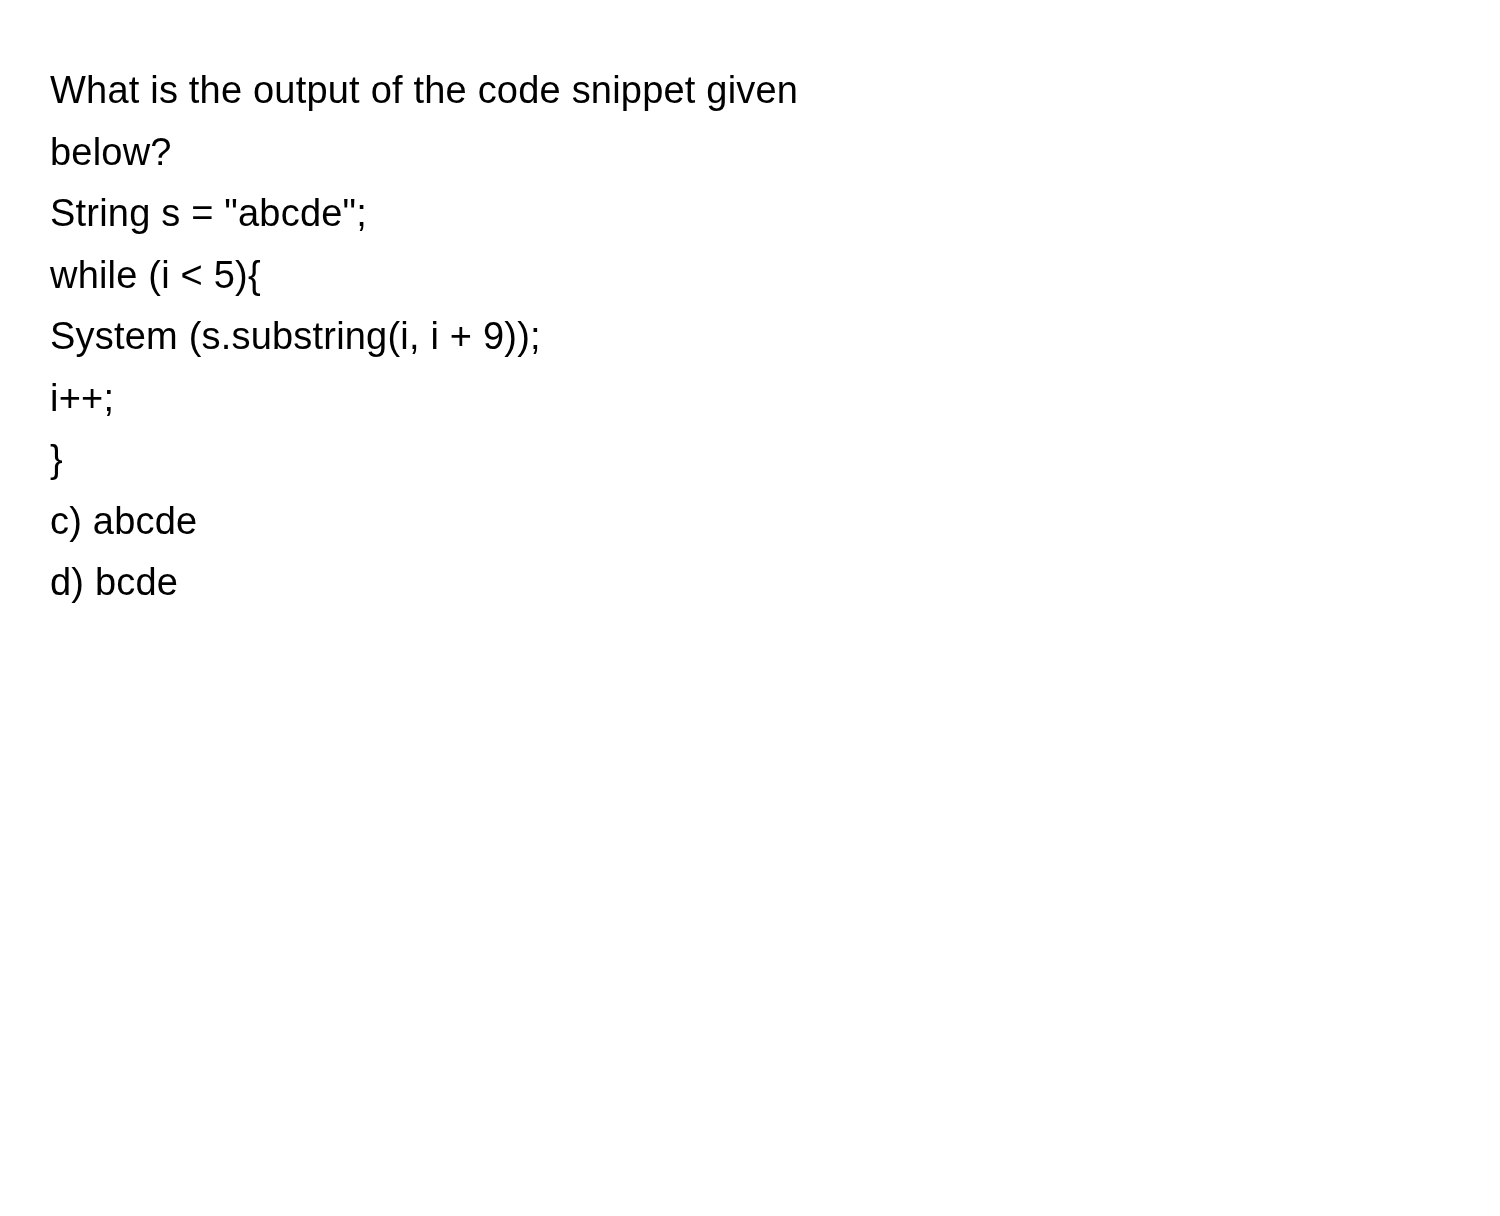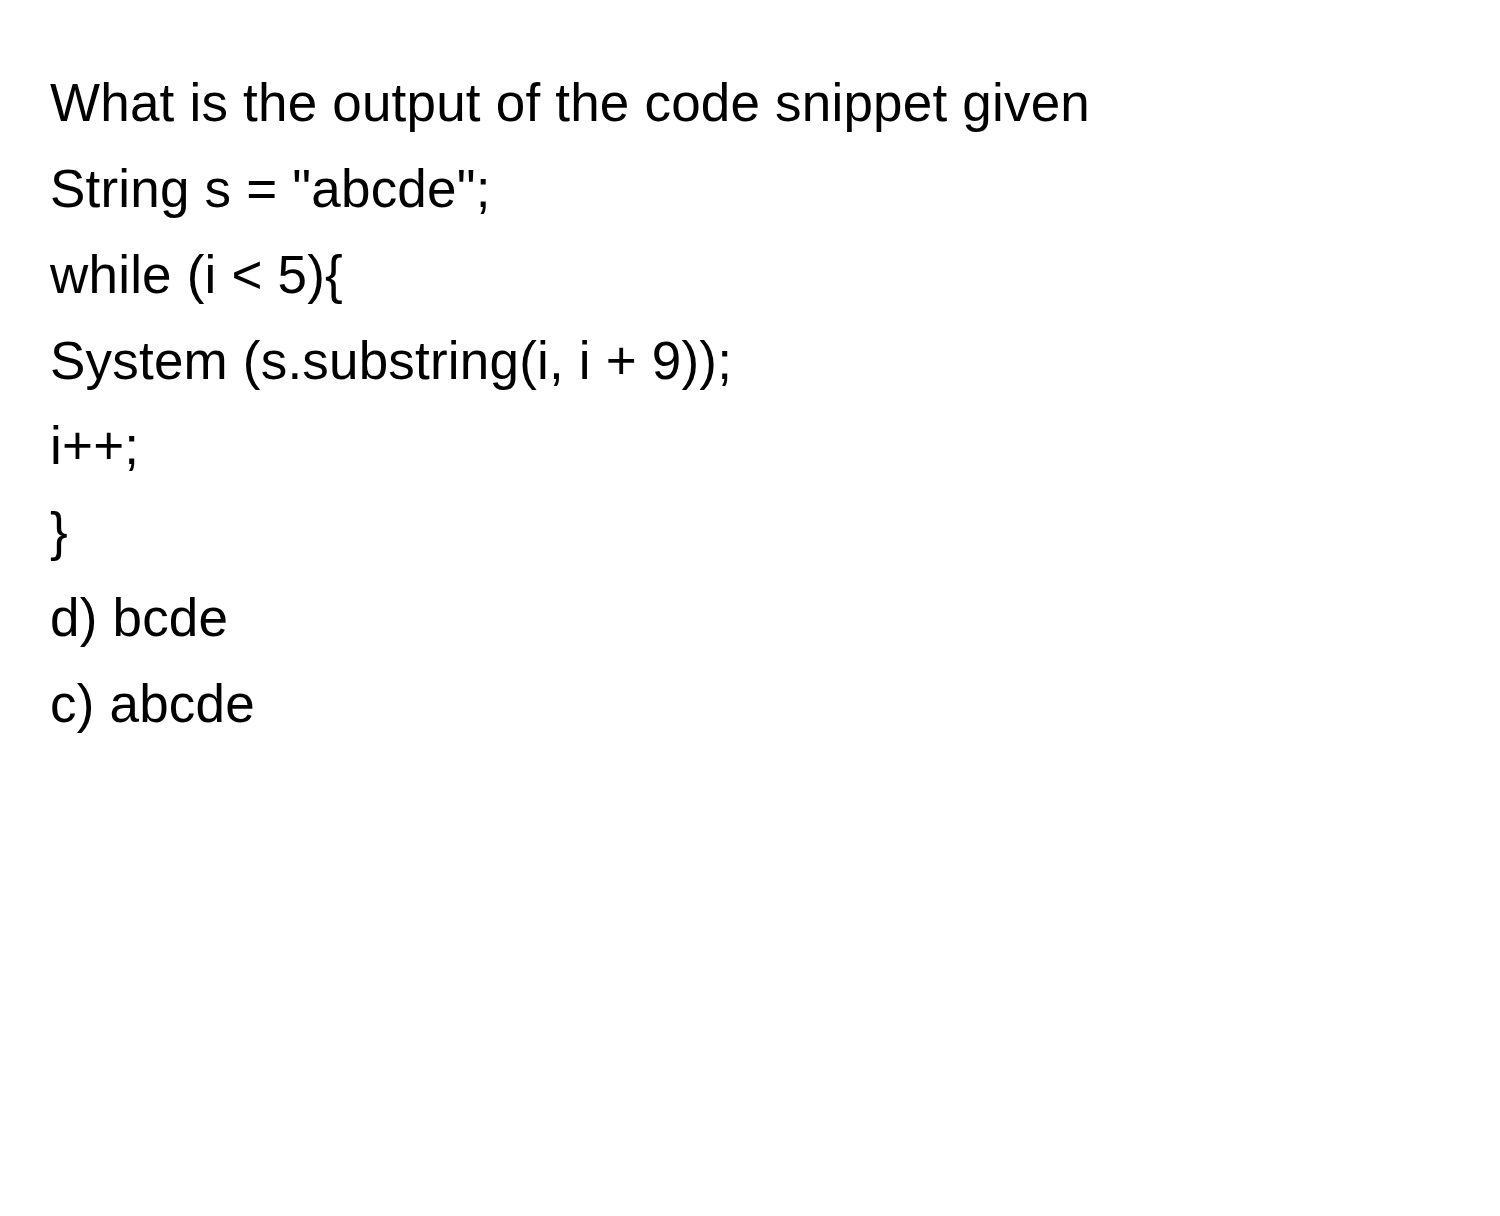--- a/index.html
+++ b/index.html
@@ -9,32 +9,33 @@
     height: 1216px;
     background: #ffffff;
     font-family: Arial, Helvetica, sans-serif;
     color: #000000;
   }
   .page {
     padding: 60px 50px 30px 50px;
     box-sizing: border-box;
   }
   .line {
-    font-size: 53px;
+    font-size: 38px;
     line-height: 1.62;
     letter-spacing: 0.2px;
     white-space: pre;
     font-weight: 400;
   }
 </style>
 </head>
 <body>
 
 <div class="page">
   <div class="line">What is the output of the code snippet given</div>
+  <div class="line">below?</div>
   <div class="line">String s = "abcde";</div>
   <div class="line">while (i &lt; 5){</div>
   <div class="line">System (s.substring(i, i + 9));</div>
   <div class="line">i++;</div>
   <div class="line">}</div>
+  <div class="line"><span>c)</span> <span>abcde</span></div>
   <div class="line"><span>d)</span> <span>bcde</span></div>
-  <div class="line"><span>c)</span> <span>abcde</span></div>
 </div>
 
 </body></html>

